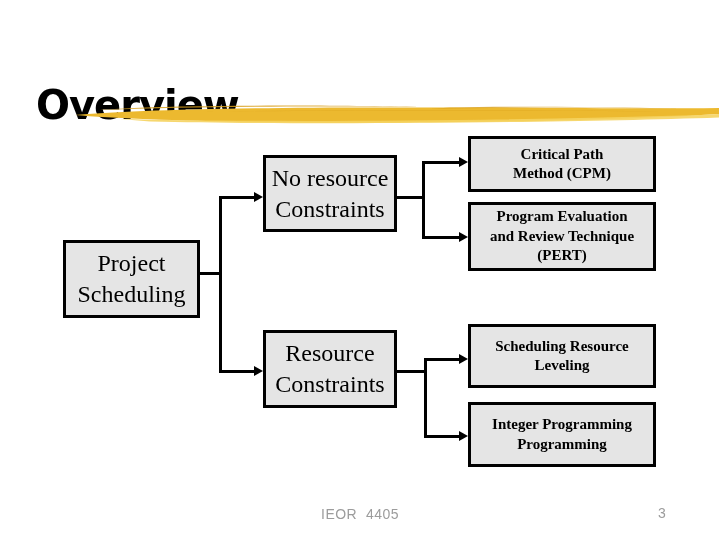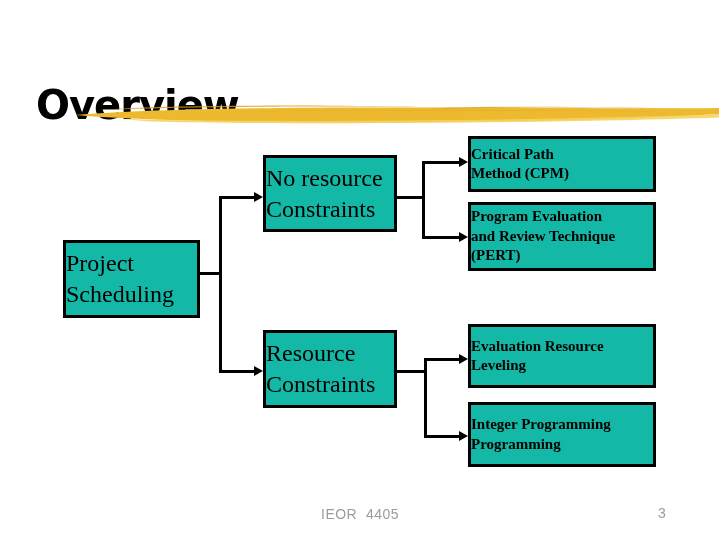--- a/index.html
+++ b/index.html
@@ -23,25 +23,25 @@
   }
   .brush{
     position:absolute;
     left:0;top:100px;
     width:720px;height:32px;
   }
   .box{
     position:absolute;
     box-sizing:border-box;
     border:3px solid #000;
-    background:#14b8a6;
+    background:#e5e5e5;
     display:flex;
     flex-direction:column;
     justify-content:center;
-    align-items:flex-start;
+    align-items:center;
     text-align:center;
     color:#000;
   }
   .box.big{
     font-size:24px;
     line-height:1.28;
   }
   .box.small{
     font-size:15px;
     font-weight:bold;
@@ -106,21 +106,21 @@
     <span>Method (CPM)</span>
   </div>
 
   <div class="box small" style="left:468px;top:202px;width:188px;height:69px;">
     <span>Program Evaluation</span>
     <span>and Review Technique</span>
     <span>(PERT)</span>
   </div>
 
   <div class="box small" style="left:468px;top:324px;width:188px;height:64px;">
-    <span>Evaluation Resource</span>
+    <span>Scheduling Resource</span>
     <span>Leveling</span>
   </div>
 
   <div class="box small" style="left:468px;top:402px;width:188px;height:65px;">
     <span>Integer Programming</span>
     <span>Programming</span>
   </div>
 
   <div class="hl" style="left:200px;top:272px;width:22px;"></div>
   <div class="vl" style="left:219px;top:196px;height:177px;"></div>

